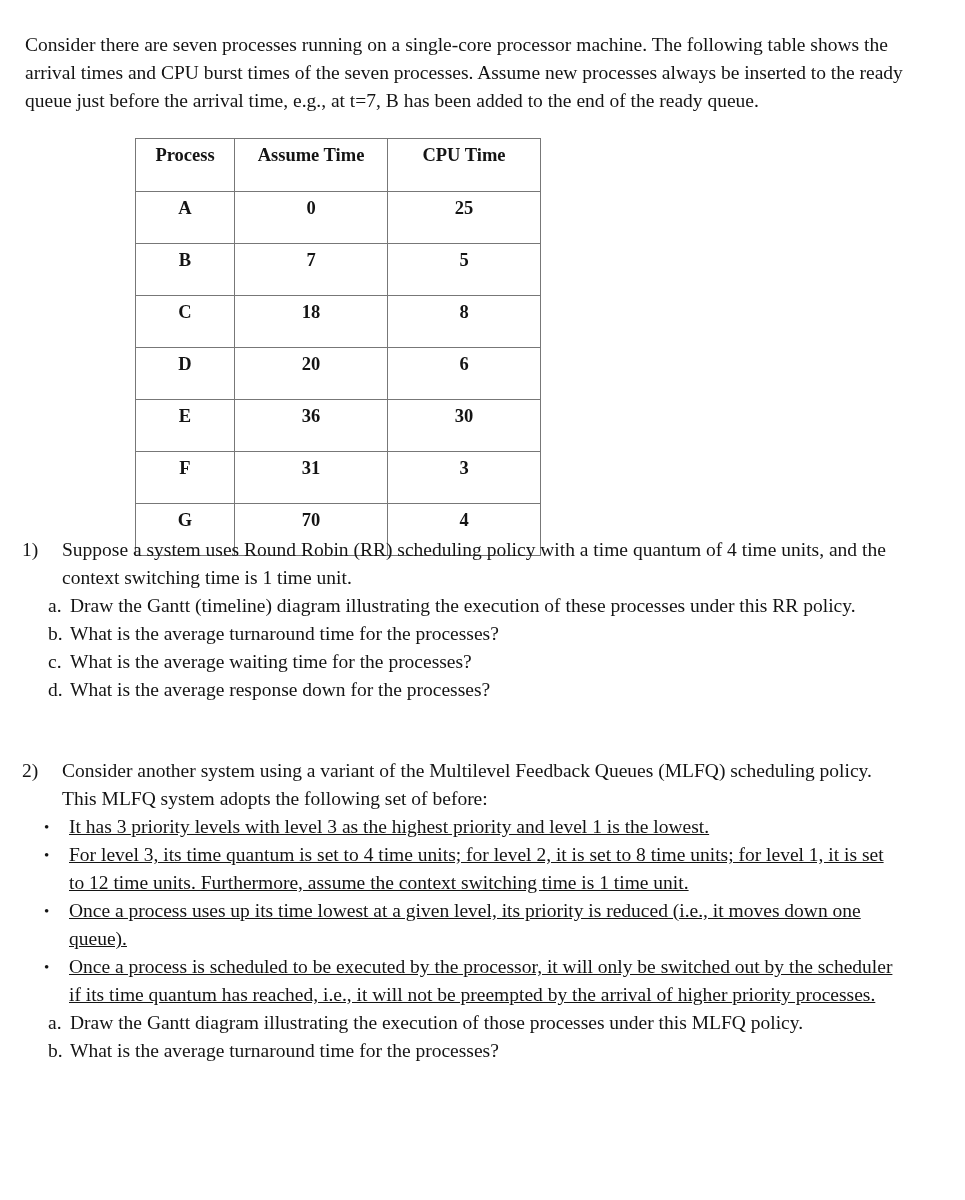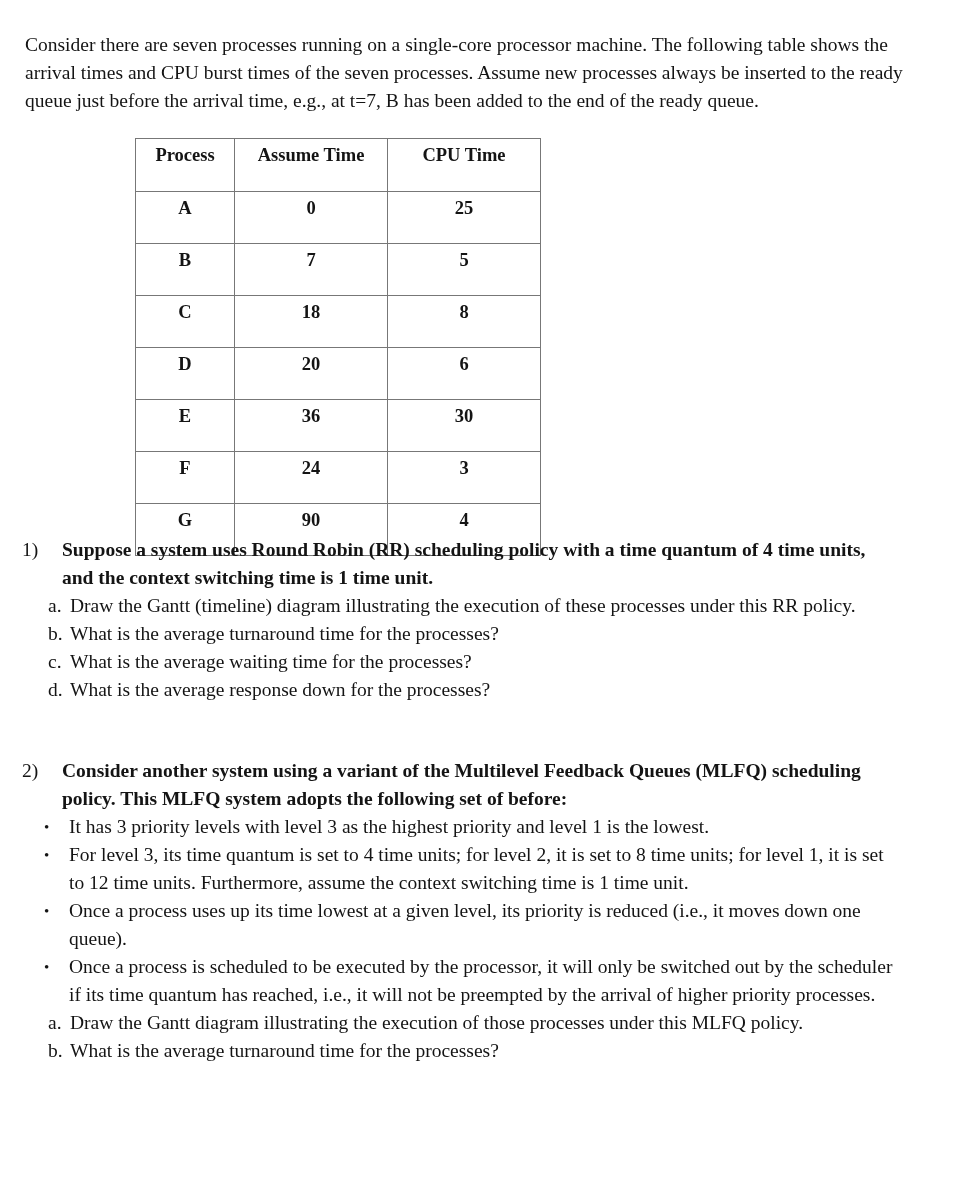--- a/index.html
+++ b/index.html
@@ -85,41 +85,41 @@
     flex: 1 1 auto;
   }
 
   
   .lvl1 > .q-marker {
     width: 40px;
     margin-left: 22px;
   }
   .lvl1 > .q-text {
     max-width: 838px;
-    font-weight: bold;
   }
 
   
   .lvl2 > .q-marker {
     width: 22px;
     margin-left: 48px;
   }
   .lvl2 > .q-text {
     max-width: 830px;
   }
 
   
   .bullet > .q-marker {
     width: 25px;
     margin-left: 44px;
     font-size: 15px;
     line-height: 28px;
   }
   .bullet > .q-text {
     max-width: 830px;
+    text-decoration: underline;
   }
 </style>
 </head>
 <body>
 
 <div class="page">
 
   <p class="intro">Consider there are seven processes running on a single-core processor machine. The following table shows the arrival times and CPU burst times of the seven processes. Assume new processes always be inserted to the ready queue just before the arrival time, e.g., at t=7, B has been added to the end of the ready queue.</p>
 
   <div class="table-wrap">
@@ -157,26 +157,26 @@
           <td>20</td>
           <td>6</td>
         </tr>
         <tr>
           <td>E</td>
           <td>36</td>
           <td>30</td>
         </tr>
         <tr>
           <td>F</td>
-          <td>24</td>
+          <td>31</td>
           <td>3</td>
         </tr>
         <tr>
           <td>G</td>
-          <td>90</td>
+          <td>70</td>
           <td>4</td>
         </tr>
       </tbody>
     </table>
   </div>
 
   <div class="q-block" id="q1">
     <div class="q-row lvl1">
       <span class="q-marker">1)</span>
       <span class="q-text">Suppose a system uses Round Robin (RR) scheduling policy with a time quantum of 4 time units, and the context switching time is 1 time unit.</span>

